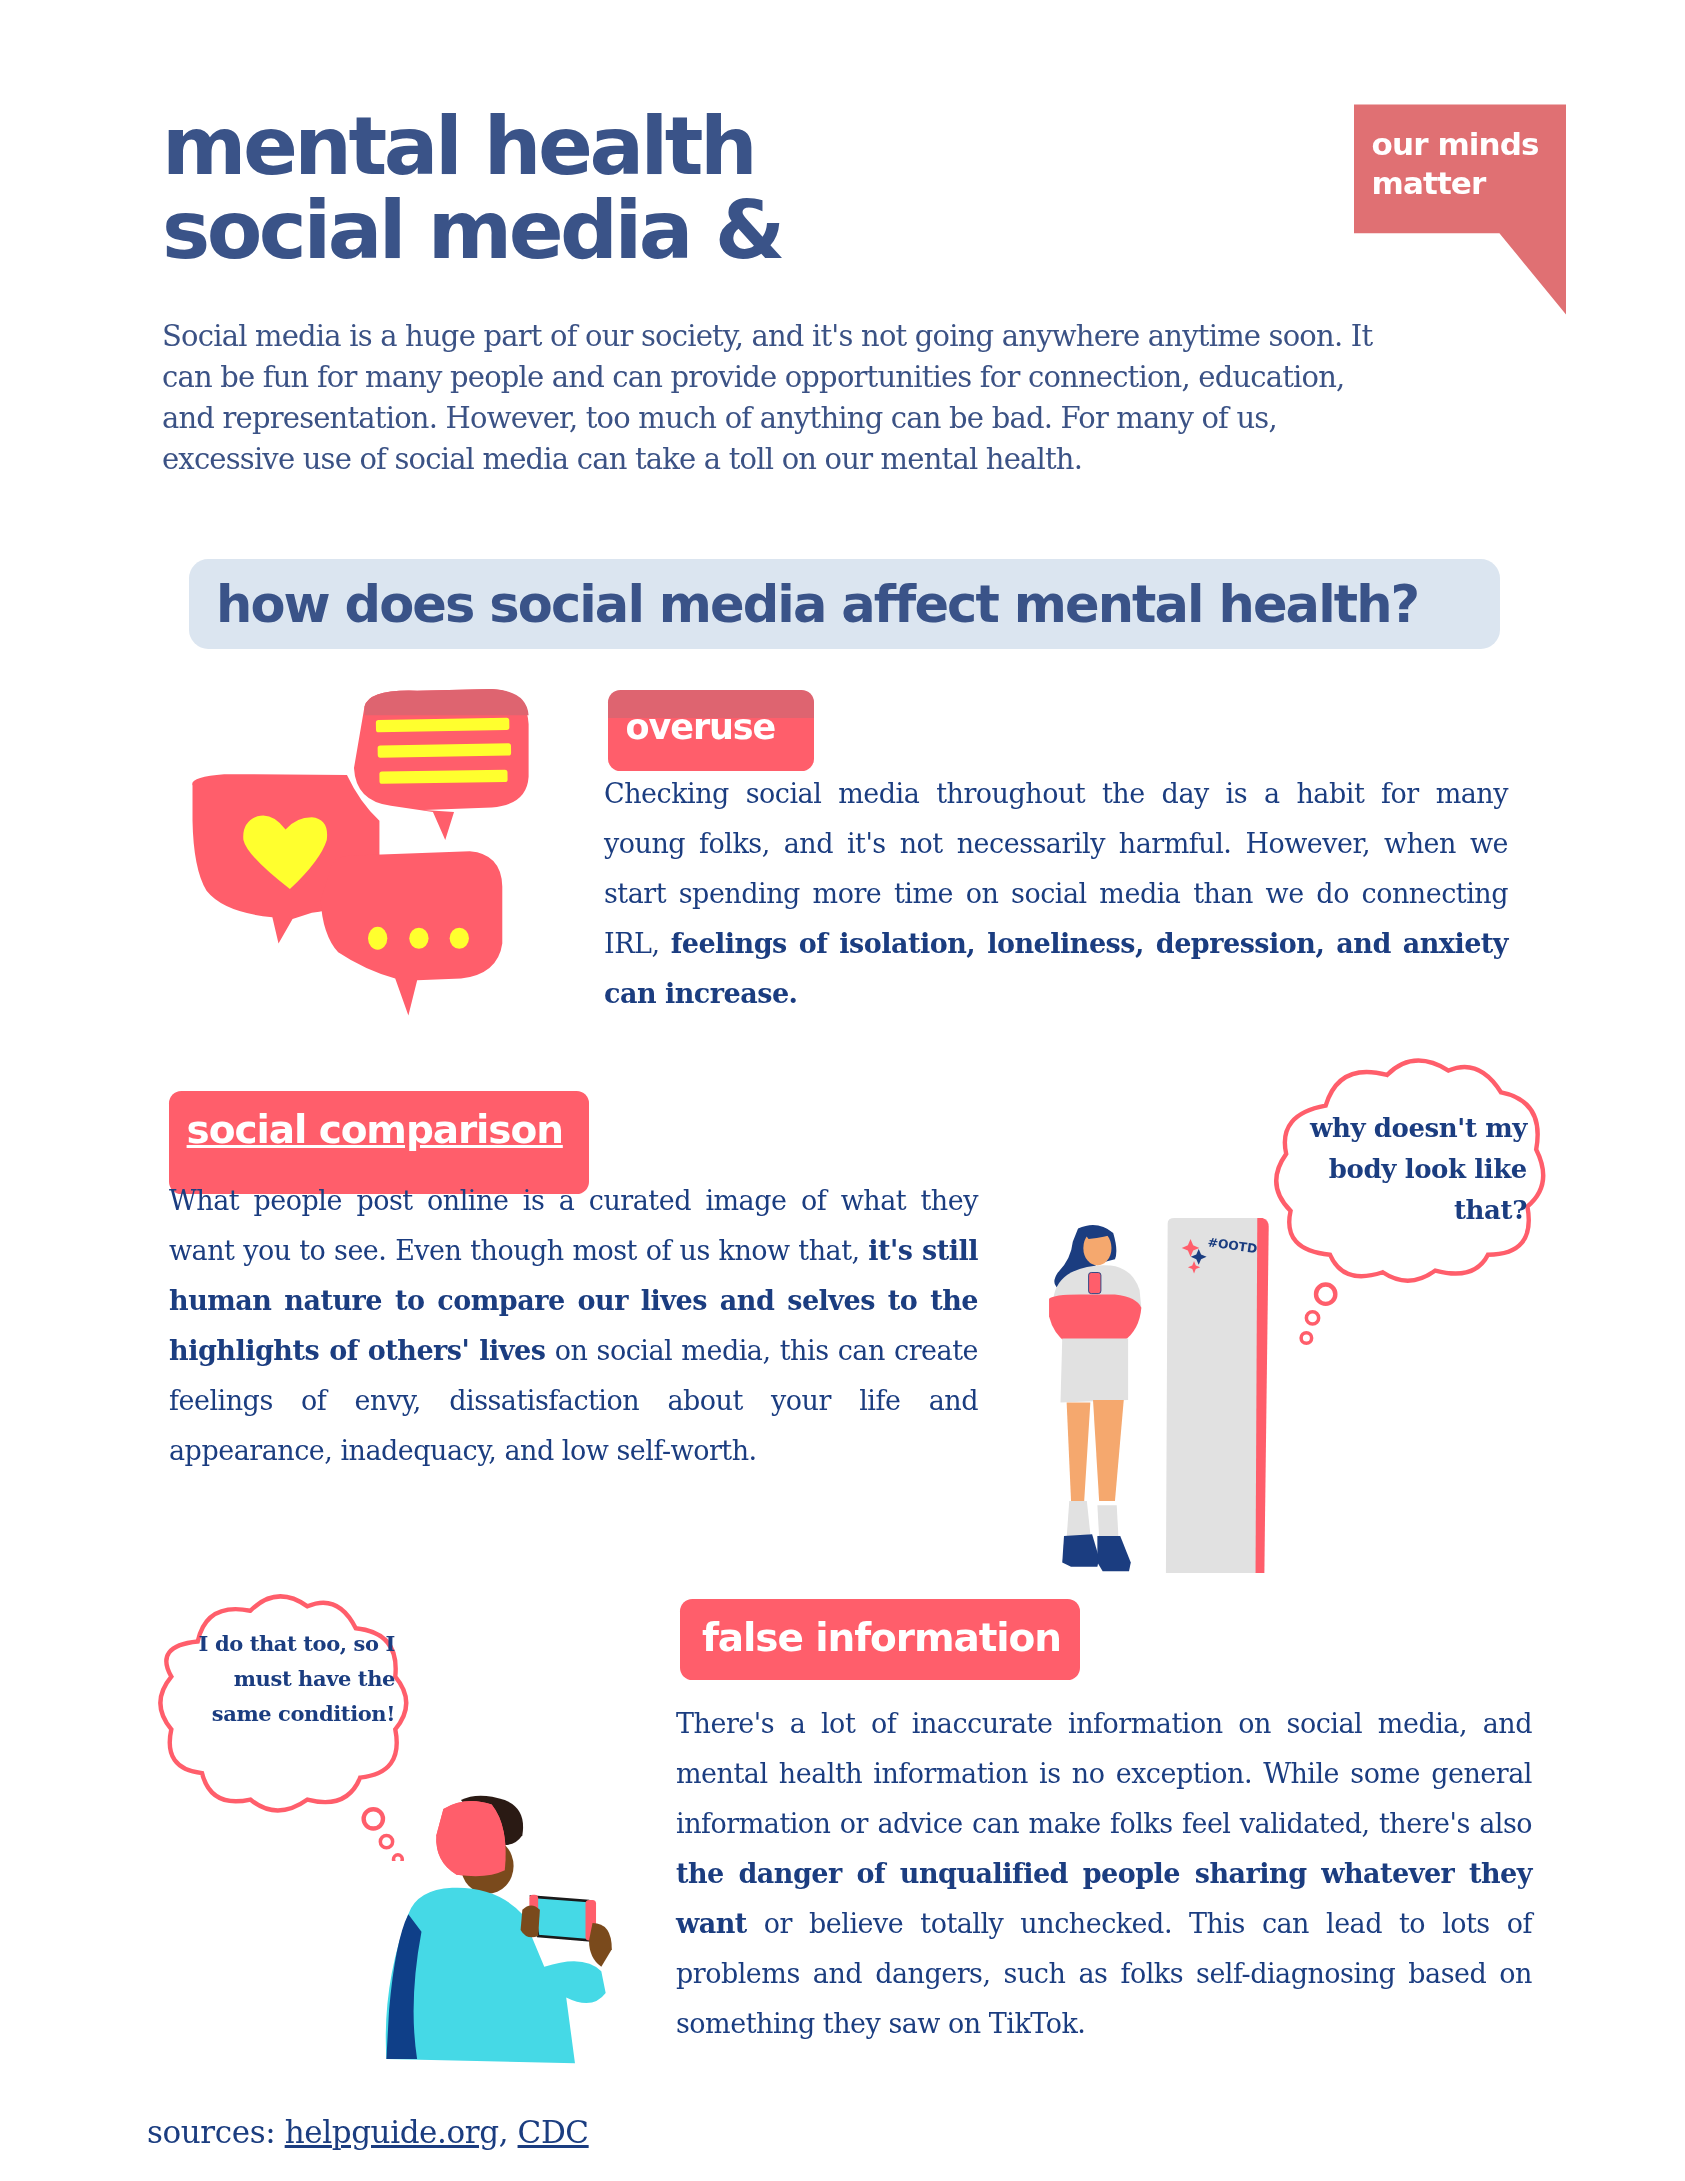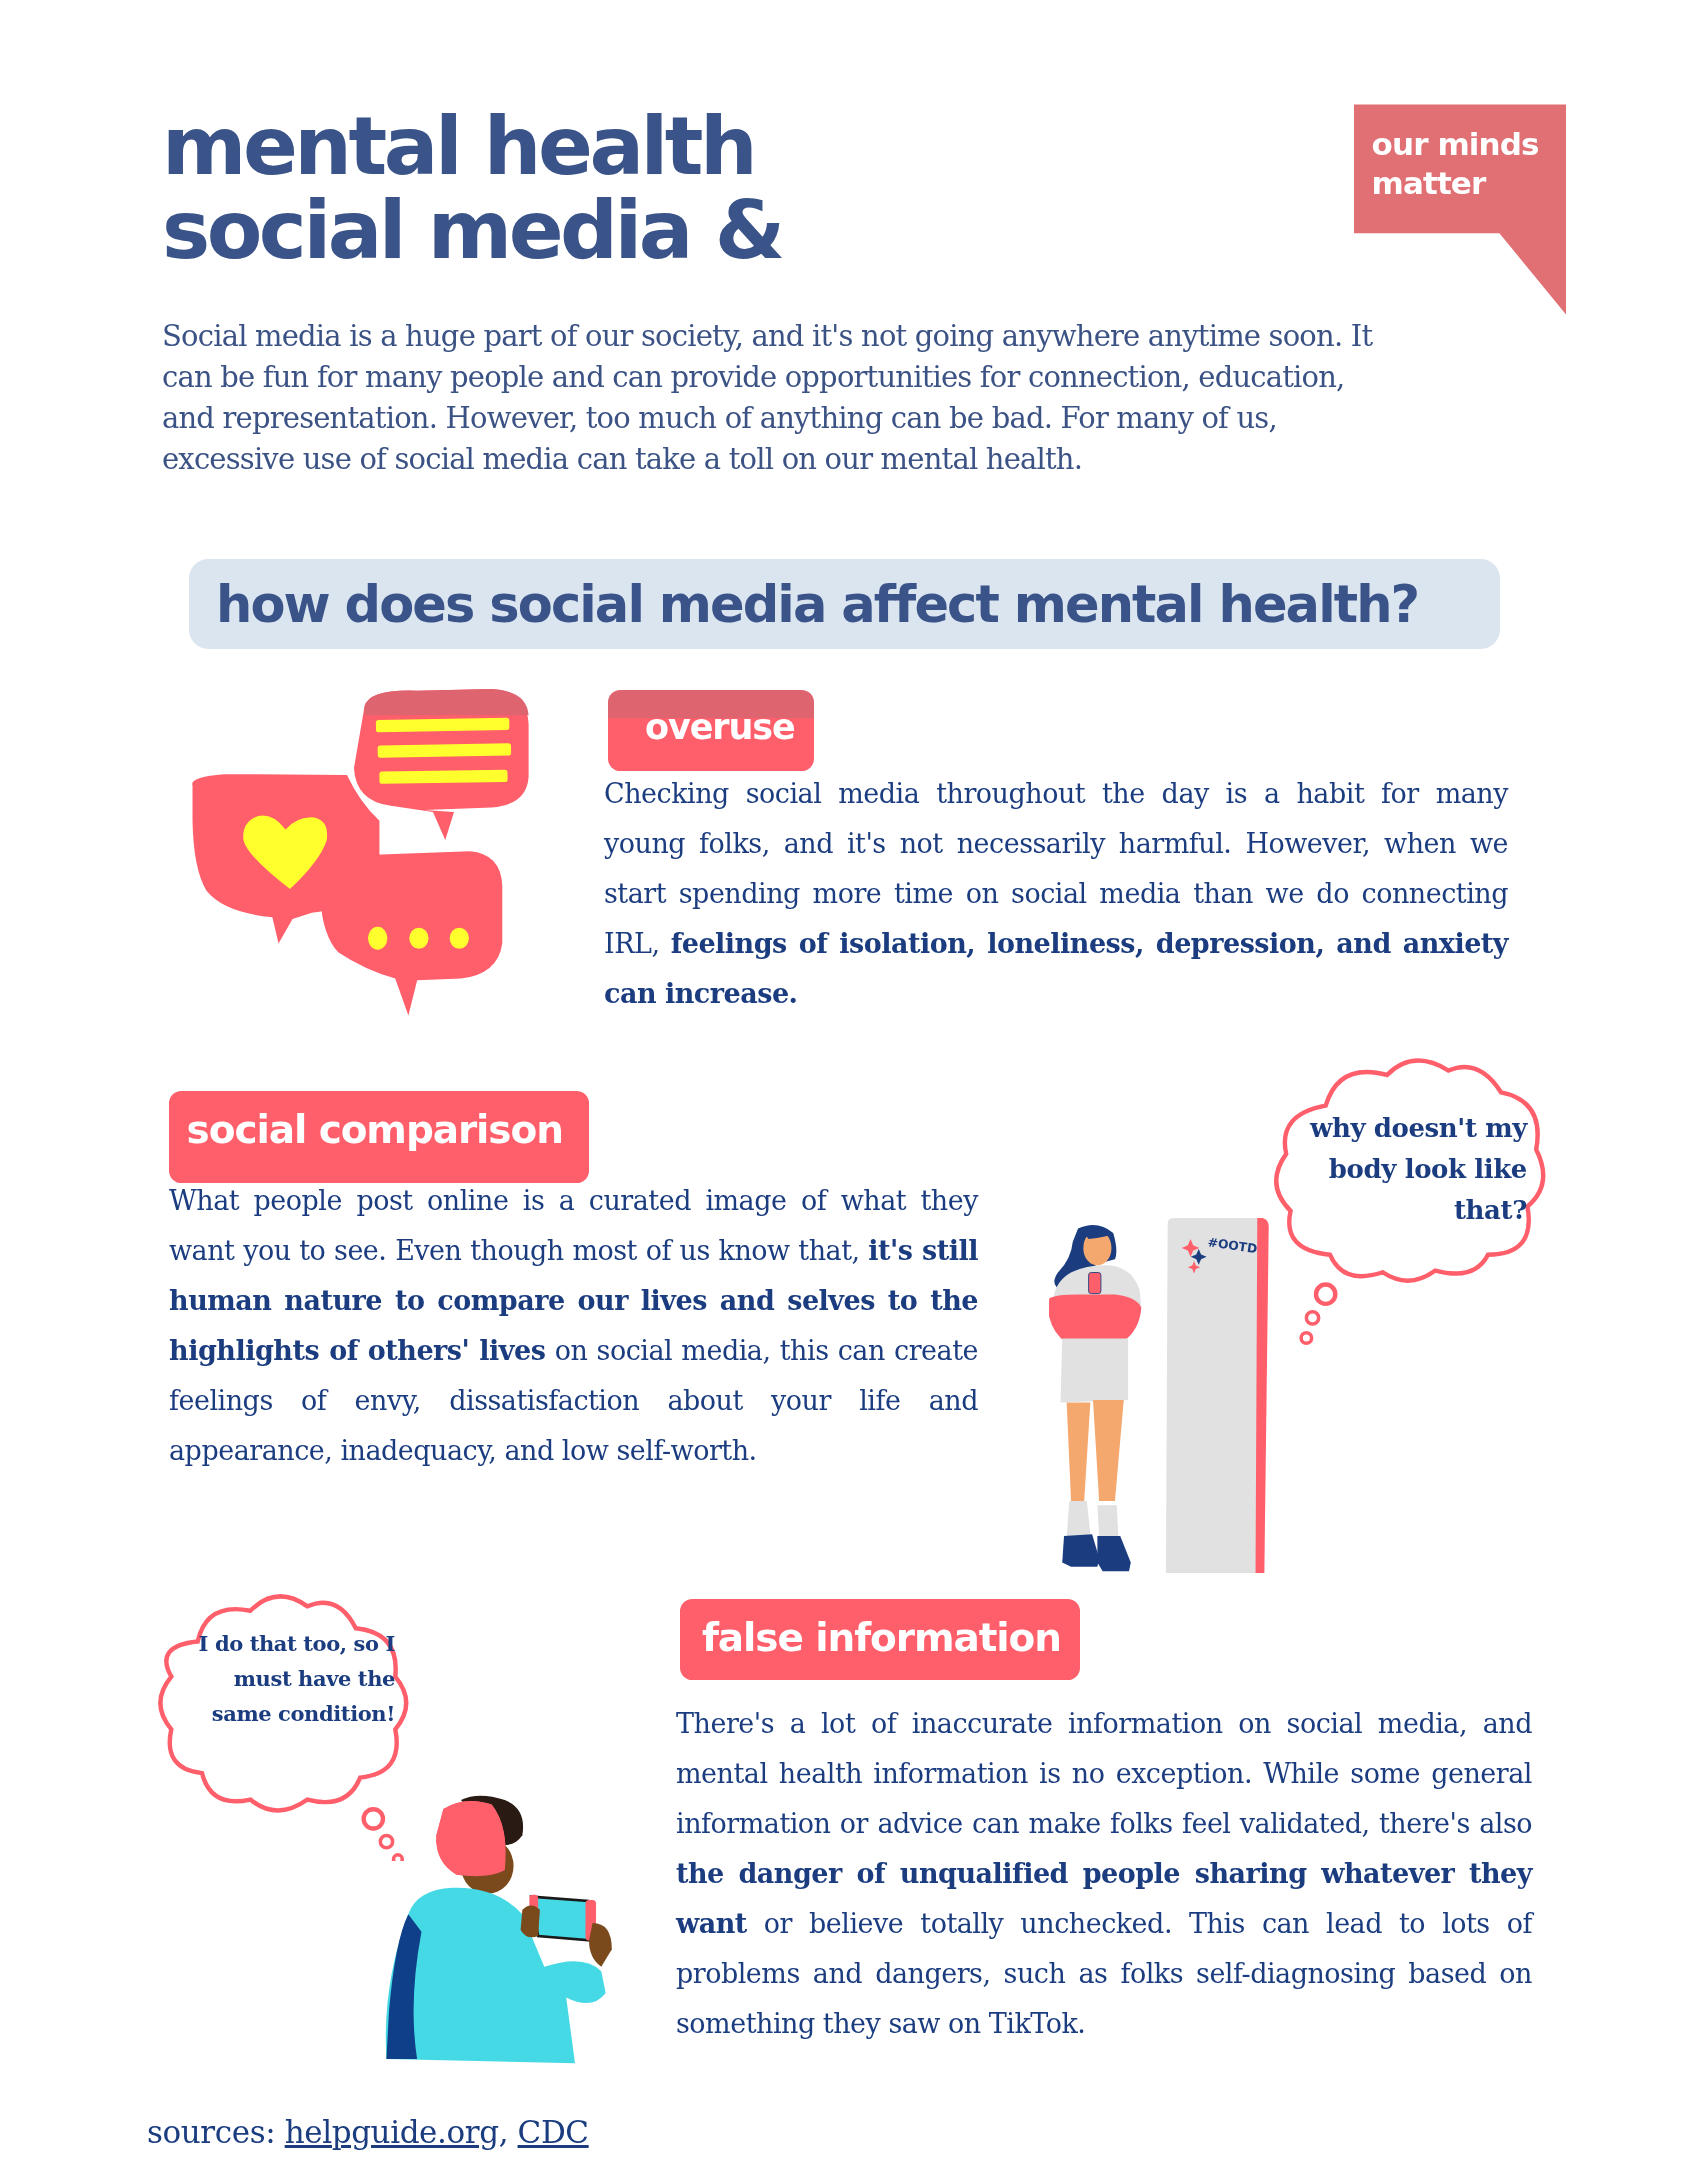--- a/index.html
+++ b/index.html
@@ -37,22 +37,22 @@
     font-size: 51px; line-height: 61px; font-weight: bold; color: #3a5388;
     letter-spacing: -1.9px; white-space: nowrap;
   }
 
   .tag {
     position: absolute; background: #ff5e6b; color: #ffffff;
     border-radius: 12.3px; font-weight: bold; letter-spacing: -1.1px;
     white-space: nowrap; box-sizing: border-box;
   }
   #tag-overuse { left: 608px; top: 690px; width: 206px; height: 81px; font-size: 35px; line-height: 75px; padding-left: 17.6px;
-    background: linear-gradient(#de6470 0, #de6470 28px, #ff5e6b 28px); text-align: center; }
-  #tag-comparison { left: 169px; top: 1091px; width: 420px; height: 92px; font-size: 39px; line-height: 77px; padding-left: 17.6px; }
+    background: linear-gradient(#de6470 0, #de6470 28px, #ff5e6b 28px); }
+  #tag-comparison { left: 169px; top: 1091px; width: 420px; height: 103px; font-size: 39px; line-height: 77px; padding-left: 17.6px; text-decoration: underline; }
   #tag-false { left: 680px; top: 1599px; width: 400px; height: 81px; font-size: 39px; line-height: 77px; padding-left: 22px; }
 
   .body-text {
     position: absolute; margin: 0; color: #1b3d80;
     font-size: 27px; letter-spacing: -0.5px; text-align: justify;
   }
   .body-text b { font-weight: bold; }
   #overuse-text { left: 604px; top: 769px; width: 904px; line-height: 50px; }
   #comparison-text { left: 169px; top: 1176px; width: 809px; line-height: 50px; }
   #false-text { left: 676px; top: 1699px; width: 856px; line-height: 50px; }

